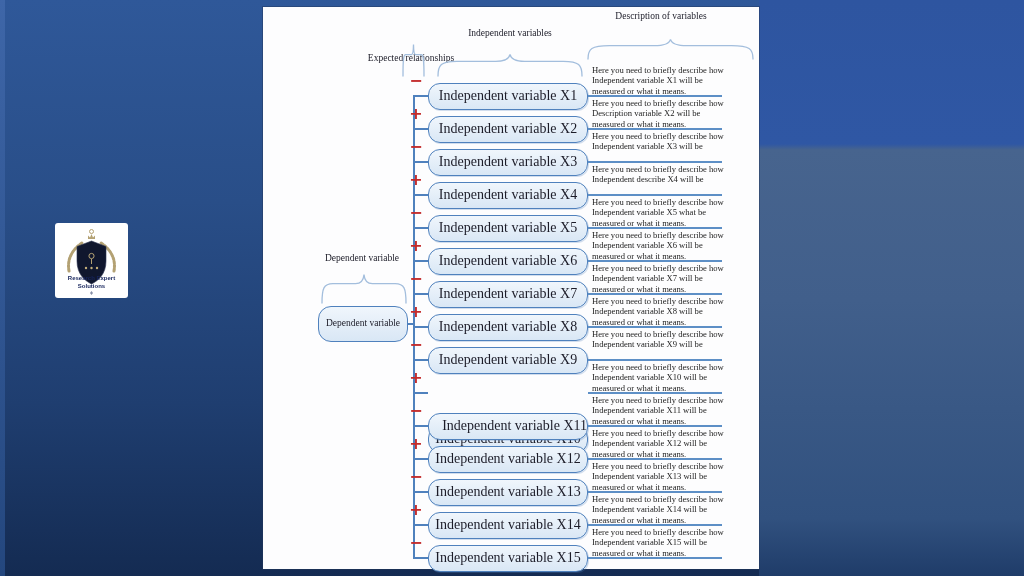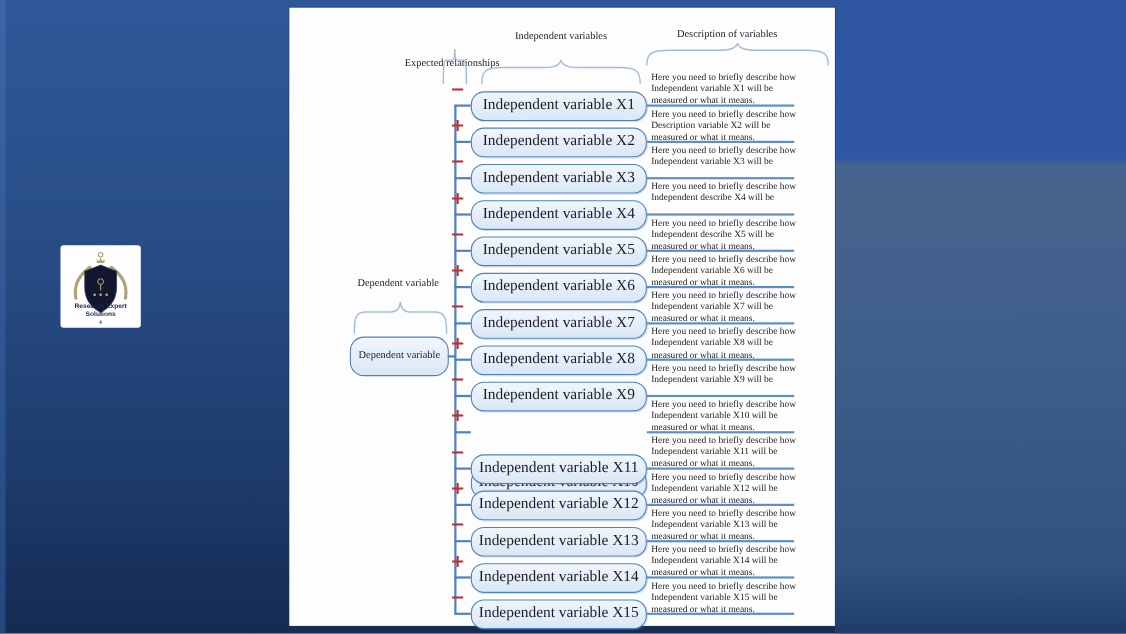--- a/index.html
+++ b/index.html
@@ -83,21 +83,21 @@
   <div class="hdr" style="left:83px;top:22px;margin-top:24px;">Expected relationships</div>
   <svg class="brace" style="left:140px;top:37px;" width="21" height="32" viewBox="0 0 100 30" preserveAspectRatio="none">
     <path d="M0,30 C0,15 2,10 13,10 L40,10 C47,10 49.5,5.5 50,0.5 C50.5,5.5 53,10 60,10 L87,10 C98,10 100,15 100,30"></path>
   </svg>
 
   <div class="hdr" style="left:182px;top:21px;">Independent variables</div>
   <svg class="brace" style="left:175px;top:47px;" width="144" height="22" viewBox="0 0 100 30" preserveAspectRatio="none">
     <path d="M0,30 C0,15 2,10 13,10 L40,10 C47,10 49.5,5.5 50,0.5 C50.5,5.5 53,10 60,10 L87,10 C98,10 100,15 100,30"></path>
   </svg>
 
-  <div class="hdr" style="left:333px;top:4px;margin-top:16px;">Description of variables</div>
+  <div class="hdr" style="left:333px;top:4px;">Description of variables</div>
   <svg class="brace" style="left:325px;top:32px;" width="165" height="20" viewBox="0 0 100 30" preserveAspectRatio="none">
     <path d="M0,30 C0,15 2,10 13,10 L40,10 C47,10 49.5,5.5 50,0.5 C50.5,5.5 53,10 60,10 L87,10 C98,10 100,15 100,30"></path>
   </svg>
 
   <div class="hdr" style="left:34px;top:246px;width:130px;">Dependent variable</div>
   <svg class="brace" style="left:59px;top:267px;" width="84" height="29" viewBox="0 0 100 30" preserveAspectRatio="none">
     <path d="M0,30 C0,15 2,10 13,10 L40,10 C47,10 49.5,5.5 50,0.5 C50.5,5.5 53,10 60,10 L87,10 C98,10 100,15 100,30"></path>
   </svg>
   <div class="dvbox">Dependent variable</div>
   <div class="dvstub"></div>
@@ -138,21 +138,21 @@
       <div class="descblock" style="top: 157px;">
         <div class="descline">Here you need to briefly describe how</div>
         <div class="descline">Independent describe X4 will be</div>
       </div>
       <div class="sign" style="top: 198px;">−</div>
       <div class="stub" style="top: 220px;"></div>
       <div class="varbox" style="top: 207.5px;">Independent variable X5</div>
       <div class="sep" style="top: 220.3px;"></div>
       <div class="descblock" style="top: 190px;">
         <div class="descline">Here you need to briefly describe how</div>
-        <div class="descline">Independent describe X5 will be</div>
+        <div class="descline">Independent variable X5 what be</div>
         <div class="descline">measured or what it means.</div>
       </div>
       <div class="sign" style="top: 231px;">+</div>
       <div class="stub" style="top: 253px;"></div>
       <div class="varbox" style="top: 240.5px;">Independent variable X6</div>
       <div class="sep" style="top: 253.3px;"></div>
       <div class="descblock" style="top: 223px;">
         <div class="descline">Here you need to briefly describe how</div>
         <div class="descline">Independent variable X6 will be</div>
         <div class="descline">measured or what it means.</div>
@@ -187,21 +187,21 @@
       <div class="stub" style="top: 385px;"></div>
       <div class="varbox" style="top: 392px; margin-top: 27px;">Independent variable X10</div>
       <div class="sep" style="top: 385.3px;"></div>
       <div class="descblock" style="top: 355px;">
         <div class="descline">Here you need to briefly describe how</div>
         <div class="descline">Independent variable X10 will be</div>
         <div class="descline">measured or what it means.</div>
       </div>
       <div class="sign" style="top: 396px;">−</div>
       <div class="stub" style="top: 418px;"></div>
-      <div class="varbox" style="top: 405.5px;">Independent variable X11</div>
+      <div class="varbox" style="top: 405.5px; text-align: right;">Independent variable X11</div>
       <div class="sep" style="top: 418.3px;"></div>
       <div class="descblock" style="top: 388px;">
         <div class="descline">Here you need to briefly describe how</div>
         <div class="descline">Independent variable X11 will be</div>
         <div class="descline">measured or what it means.</div>
       </div>
       <div class="sign" style="top: 429px;">+</div>
       <div class="stub" style="top: 451px;"></div>
       <div class="varbox" style="top: 438.5px;">Independent variable X12</div>
       <div class="sep" style="top: 451.3px;"></div>

